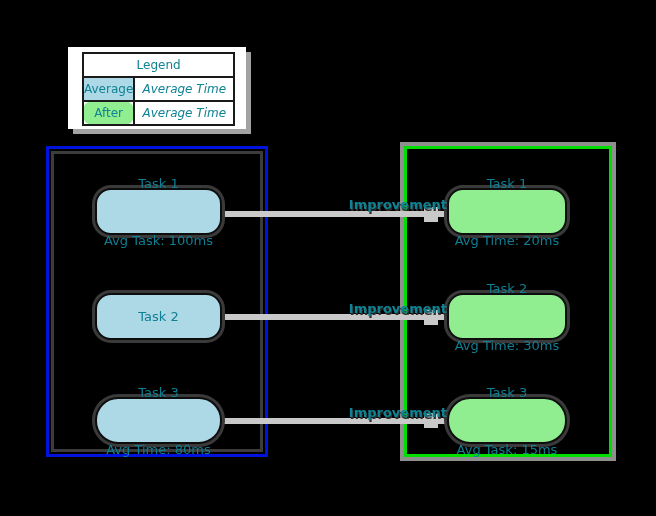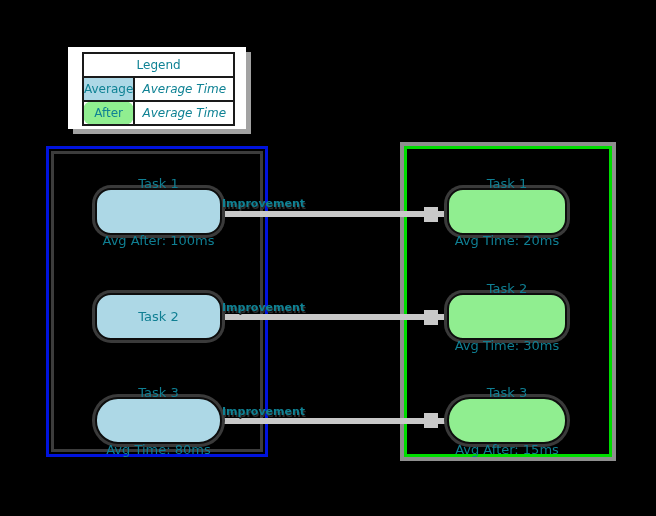--- a/index.html
+++ b/index.html
@@ -104,22 +104,22 @@
     left: 424px; width: 14px; height: 15px;
     background: #c9c9c9;
     z-index: 2;
   }
   .head1 { top: 207px; }
   .head2 { top: 310px; }
   .head3 { top: 413px; }
   .arrow-label {
     position: absolute;
     left: 222px; width: 225px;
-    text-align: left;
-    font-size: 11px;
+    text-align: right;
+    font-size: 13px;
     font-weight: bold;
     color: #0f8294;
     text-shadow: 1px 2px 0 #2e2e2e;
     z-index: 4;
   }
   .label1 { top: 197px; }
   .label2 { top: 301px; }
   .label3 { top: 405px; }
 </style>
 </head>
@@ -143,41 +143,41 @@
         </tr>
       </tbody>
     </table>
   </div>
 
   <div class="cluster cluster-before"></div>
   <div class="cluster cluster-after"></div>
 
   <div class="node node-left row1">
     <span>Task 1</span>
-    <span>Avg After: 100ms</span>
+    <span>Avg Task: 100ms</span>
   </div>
   <div class="node node-left row2">
     <span>Task 2</span>
   </div>
   <div class="node node-left row3">
     <span>Task 3</span>
     <span>Avg Time: 80ms</span>
   </div>
 
   <div class="node after node-right row1">
     <span>Task 1</span>
     <span>Avg Time: 20ms</span>
   </div>
   <div class="node after node-right row2">
     <span>Task 2</span>
     <span>Avg Time: 30ms</span>
   </div>
   <div class="node after node-right row3">
     <span>Task 3</span>
-    <span>Avg After: 15ms</span>
+    <span>Avg Task: 15ms</span>
   </div>
 
   <div class="arrow-line line1"></div>
   <div class="arrow-head head1"></div>
   <div class="arrow-label label1">Improvement</div>
 
   <div class="arrow-line line2"></div>
   <div class="arrow-head head2"></div>
   <div class="arrow-label label2">Improvement</div>
 

